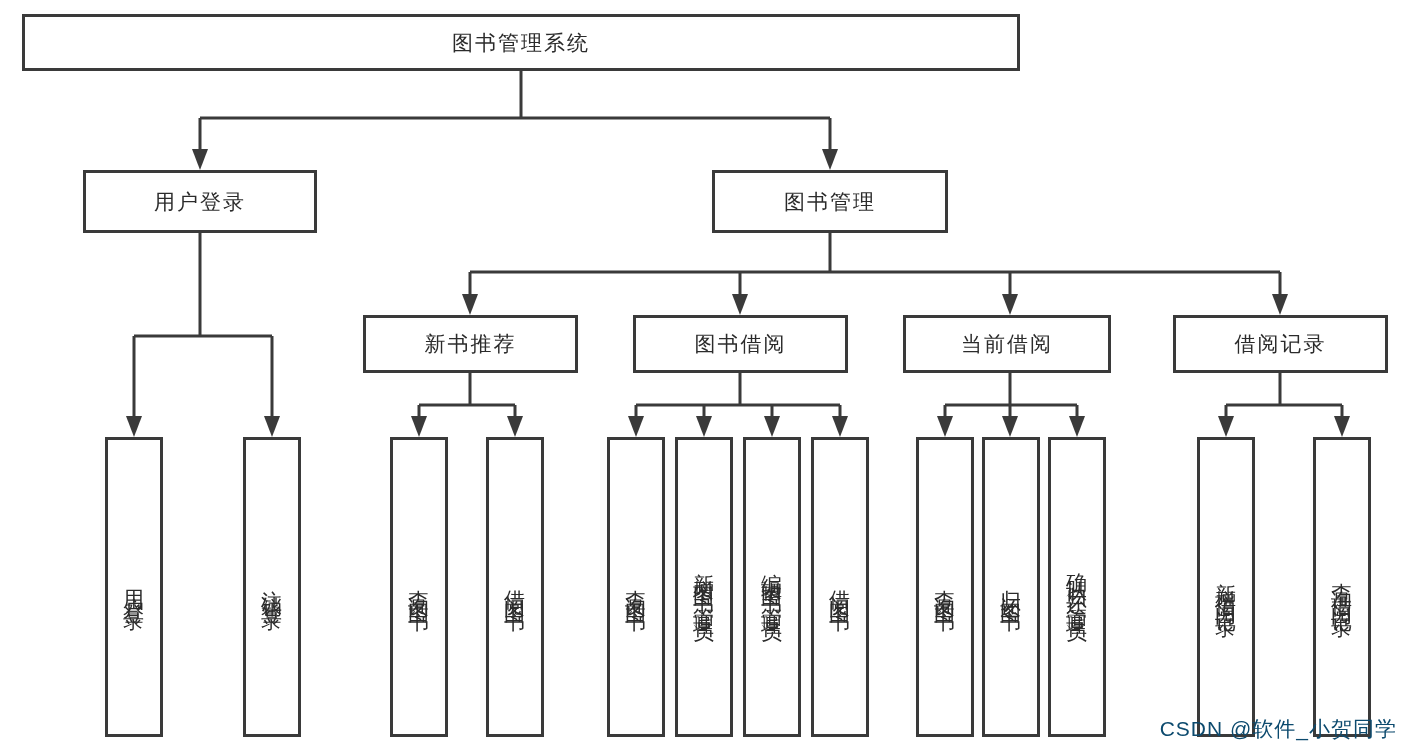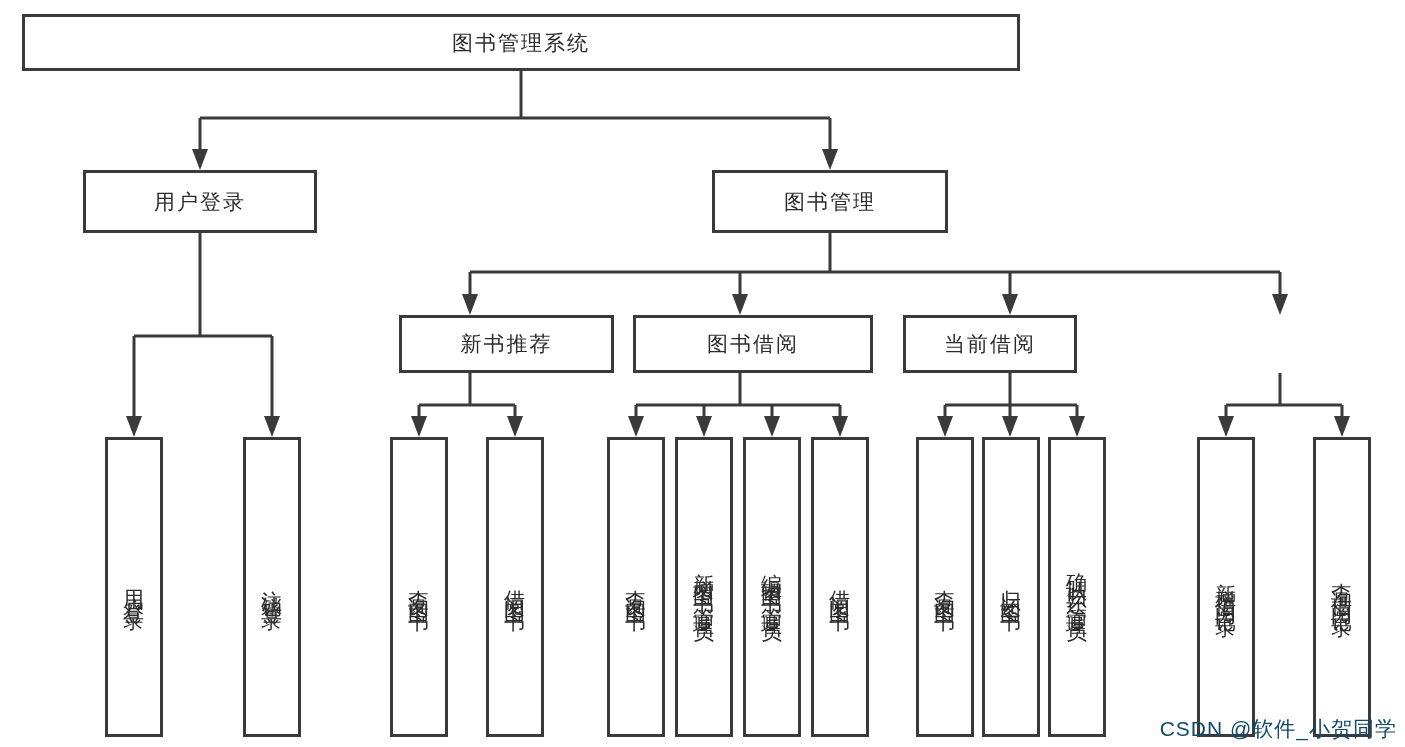--- a/index.html
+++ b/index.html
@@ -31,23 +31,23 @@
     letter-spacing: 7px;
     font-size: 21px;
     line-height: 1;
   }
   
   .n-root   { left: 22px;  top: 14px;  width: 998px; height: 57px; justify-content: center; }
   
   .n-login  { left: 83px;  top: 170px; width: 234px; height: 63px; }
   .n-mgmt   { left: 712px; top: 170px; width: 236px; height: 63px; text-align: center; }
   
-  .n-rec    { left: 363px;  top: 315px; width: 215px; height: 58px; margin-left: 36px; }
-  .n-bor    { left: 633px;  top: 315px; width: 240px; height: 58px; }
-  .n-cur    { left: 903px;  top: 315px; width: 174px; height: 58px; }
+  .n-rec    { left: 363px;  top: 315px; width: 215px; height: 58px; }
+  .n-bor    { left: 633px;  top: 315px; width: 215px; height: 58px; }
+  .n-cur    { left: 903px;  top: 315px; width: 208px; height: 58px; }
   .n-recs   { left: 1173px; top: 315px; width: 215px; height: 58px; }
   
   .node.v   { top: 437px; width: 58px; height: 300px; }
   .n-l1 { left: 105px; }
   .n-l2 { left: 243px; }
   .n-r1 { left: 390px; }
   .n-r2 { left: 486px; }
   .n-b1 { left: 607px; }
   .n-b2 { left: 675px; }
   .n-b3 { left: 743px; }
@@ -137,20 +137,23 @@
 
   <div class="node n-rec">
     <span>新书推荐</span>
   </div>
   <div class="node n-bor">
     <span>图书借阅</span>
   </div>
   <div class="node n-cur">
     <span>当前借阅</span>
   </div>
+  <div class="node n-recs">
+    <span>借阅记录</span>
+  </div>
 
   <div class="node v n-l1">
     <span class="vtext">用户登录</span>
   </div>
   <div class="node v n-l2">
     <span class="vtext">注销登录</span>
   </div>
 
   <div class="node v n-r1">
     <span class="vtext">查询图书</span>

